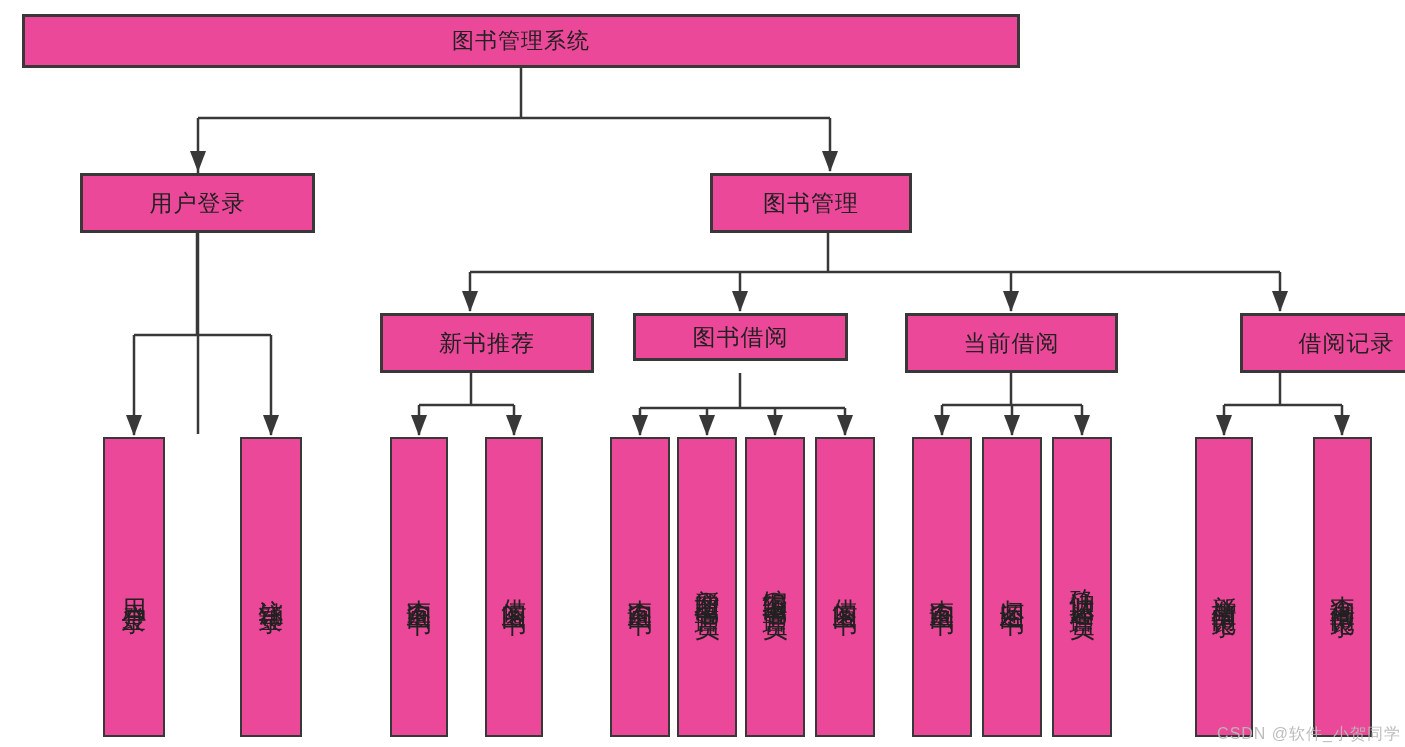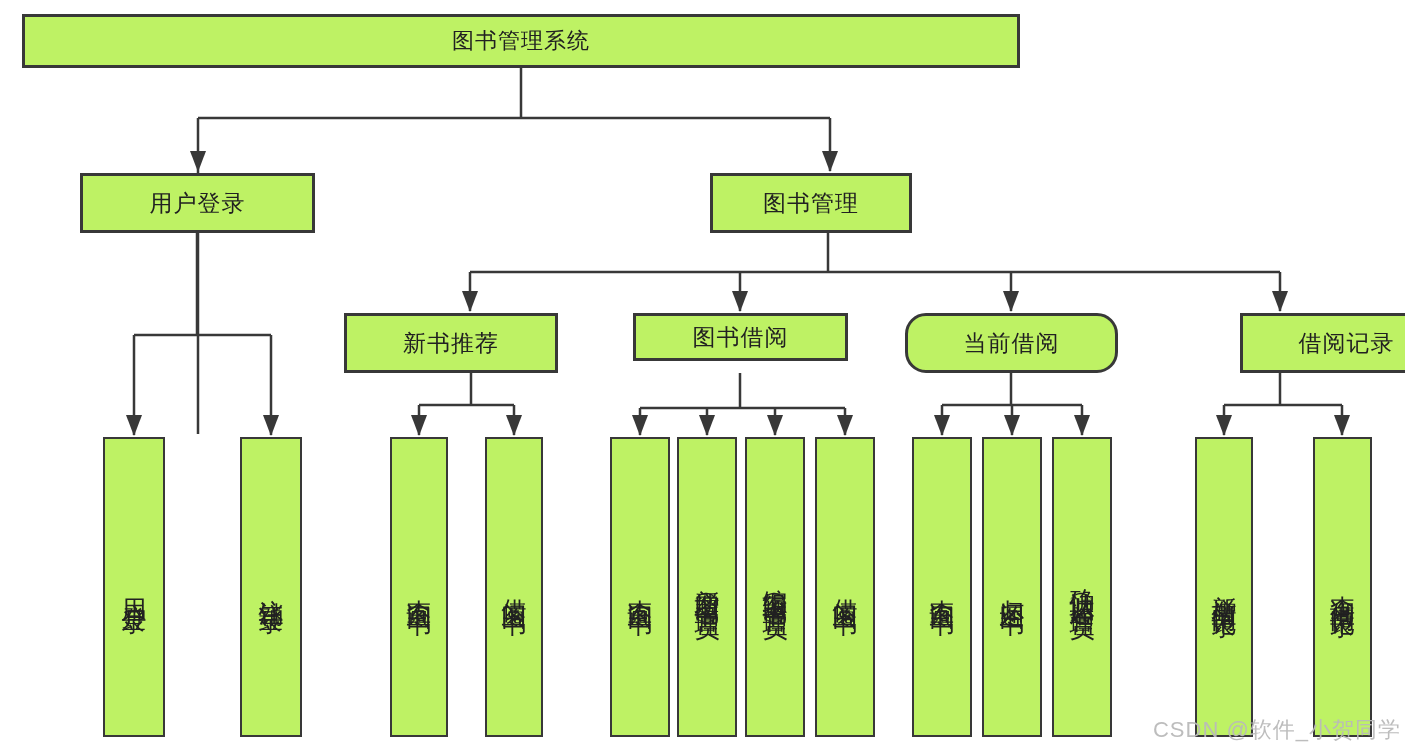--- a/index.html
+++ b/index.html
@@ -13,21 +13,21 @@
   }
   .connectors {
     position: absolute;
     left: 0; top: 0;
     width: 1405px; height: 747px;
     z-index: 1;
   }
   .node {
     position: absolute;
     box-sizing: border-box;
-    background: #bef264;
+    background: #ec4899;
     border: 3px solid #383838;
     color: #212121;
     display: flex;
     align-items: center;
     justify-content: center;
     z-index: 2;
     text-align: center;
   }
   .node--root   { font-size: 22px; letter-spacing: 1px; }
   .node--branch { font-size: 23px; letter-spacing: 1px; }
@@ -35,21 +35,21 @@
     border-width: 2px;
     writing-mode: vertical-rl;
     font-size: 25px;
     letter-spacing: 4px;
     line-height: 1;
   }
   .watermark {
     position: absolute;
     right: 4px;
     bottom: 2px;
-    font-size: 22px;
+    font-size: 16px;
     color: rgba(185, 185, 185, 0.95);
     z-index: 3;
     letter-spacing: 1px;
     white-space: nowrap;
   }
   .edge-line { stroke: #383838; stroke-width: 2.5; fill: none; }
   .edge-arrow { fill: #383838; stroke: none; }
 </style>
 </head>
 <body>
@@ -104,23 +104,23 @@
       <polygon class="edge-arrow" points="1216,415 1232,415 1224,436"></polygon>
       <polygon class="edge-arrow" points="1334,415 1350,415 1342,436"></polygon>
     </g>
   </svg>
 
   <div class="node node--root" style="left:22px; top:14px; width:998px; height:54px;">图书管理系统</div>
 
   <div class="node node--branch" style="left:80px; top:173px; width:235px; height:60px;">用户登录</div>
   <div class="node node--branch" style="left:710px; top:173px; width:202px; height:60px;">图书管理</div>
 
-  <div class="node node--branch" style="left:344px; top:313px; width:214px; height:60px;">新书推荐</div>
+  <div class="node node--branch" style="left:380px; top:313px; width:214px; height:60px;">新书推荐</div>
   <div class="node node--branch" style="left:633px; top:313px; width:215px; height:48px;">图书借阅</div>
-  <div class="node node--branch" style="left:905px; top:313px; width:213px; height:60px;border-radius:21px;">当前借阅</div>
+  <div class="node node--branch" style="left:905px; top:313px; width:213px; height:60px;">当前借阅</div>
   <div class="node node--branch" style="left:1240px; top:313px; width:213px; height:60px;">借阅记录</div>
 
   <div class="node node--leaf" style="left:103px; top:437px; width:62px; height:300px;">用户登录</div>
   <div class="node node--leaf" style="left:240px; top:437px; width:62px; height:300px;">注销登录</div>
 
   <div class="node node--leaf" style="left:390px; top:437px; width:58px; height:300px;">查询图书</div>
   <div class="node node--leaf" style="left:485px; top:437px; width:58px; height:300px;">借阅图书</div>
 
   <div class="node node--leaf" style="left:610px; top:437px; width:60px; height:300px;">查询图书</div>
   <div class="node node--leaf" style="left:677px; top:437px; width:60px; height:300px;">新增图书（管理员）</div>

